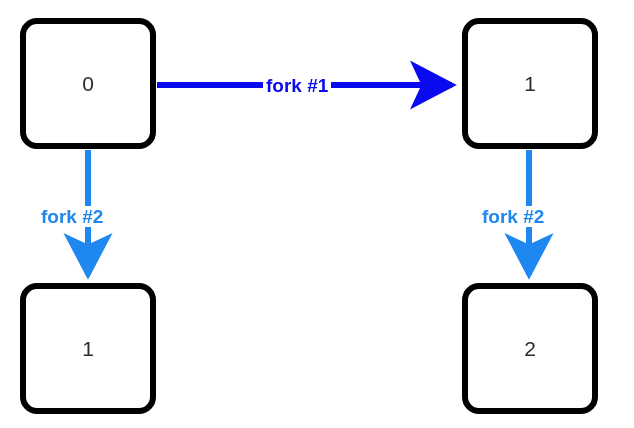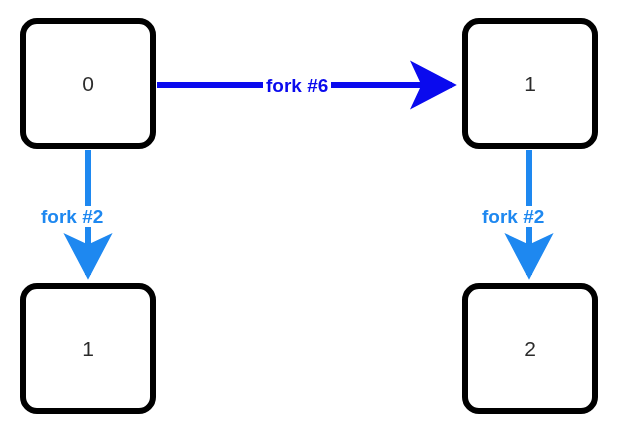--- a/index.html
+++ b/index.html
@@ -87,19 +87,19 @@
   </div>
 
   <div class="node-box" style="left:20px; top:283px; width:136px; height:131px;">
     <span class="node-label">1</span>
   </div>
 
   <div class="node-box" style="left:462px; top:283px; width:136px; height:131px;">
     <span class="node-label">2</span>
   </div>
 
-  <span class="edge-label" style="left:263px; top:75px; color:#0a0aee;">fork #6</span>
+  <span class="edge-label" style="left:263px; top:75px; color:#0a0aee;">fork #1</span>
 
   <span class="edge-label" style="left:38px; top:206px; color:#1e88f0;">fork #2</span>
 
   <span class="edge-label" style="left:479px; top:206px; color:#1e88f0;">fork #2</span>
 
 </div>
 
 </body></html>

